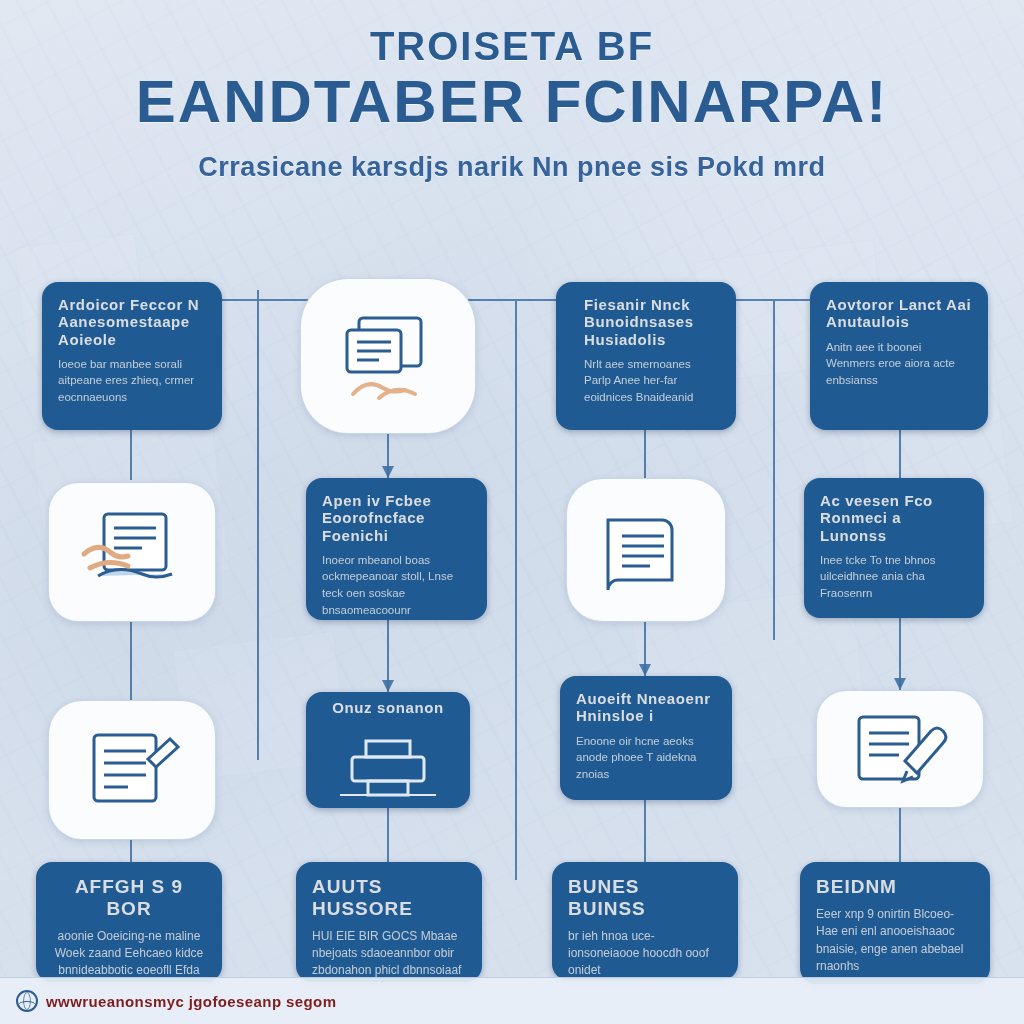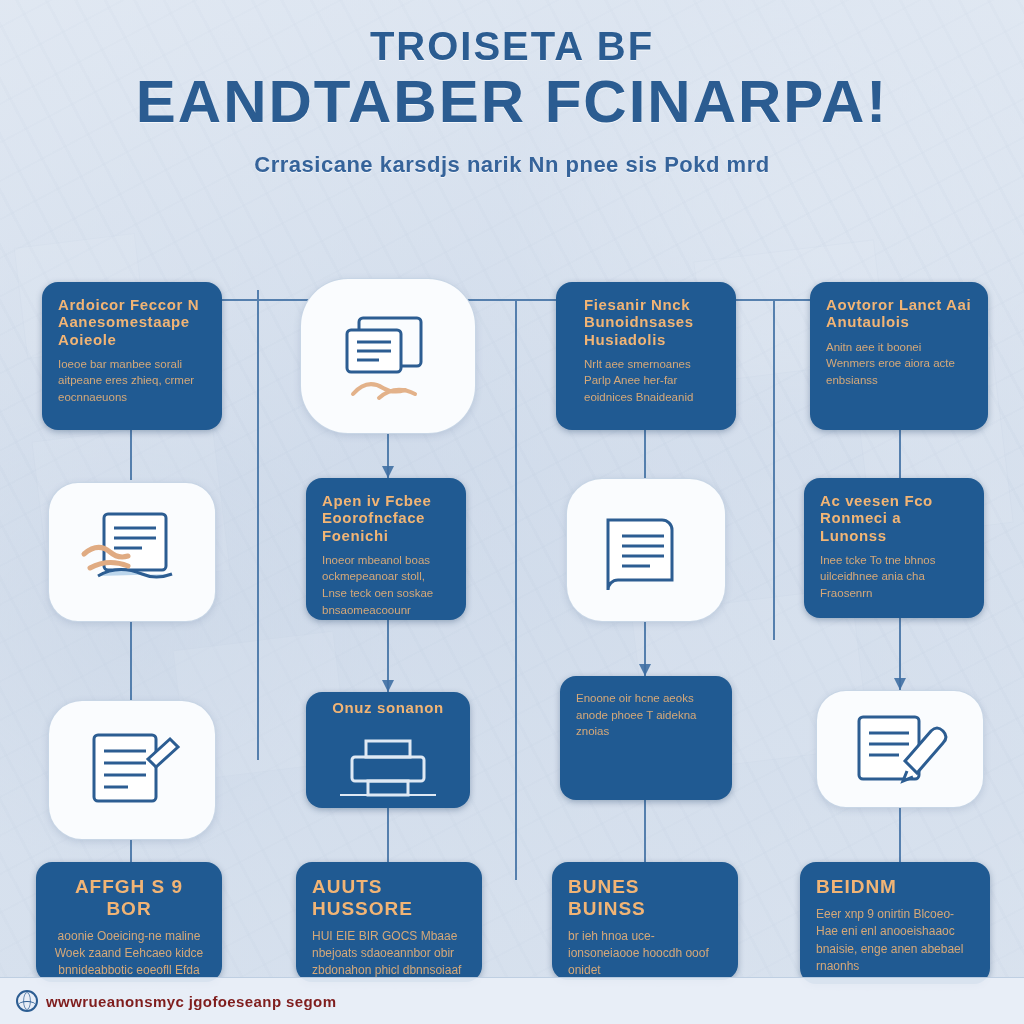--- a/index.html
+++ b/index.html
@@ -65,40 +65,40 @@
     font-weight: bold;
     letter-spacing: 2px;
     line-height: 1.02;
     text-shadow: 0 1px 0 rgba(255,255,255,0.65);
   }
   .title-line.l1 { font-size: 40px; }
   .title-line.l2 { font-size: 60px; margin-top: 4px; }
   .subtitle {
     margin-top: 20px;
     color: #35639a;
-    font-size: 22px;
+    font-size: 27px;
     font-weight: bold;
     letter-spacing: 0.5px;
     text-shadow: 0 1px 0 rgba(255,255,255,0.6);
   }
 
   
   .wires {
     position: absolute;
     inset: 0;
     pointer-events: none;
   }
 
   
   .node {
     position: absolute;
     box-sizing: border-box;
     border-radius: 16px;
     padding: 14px 16px;
-    color: #fdba74;
+    color: #e5e5e5;
     background: #205a92;
     box-shadow: 0 2px 6px rgba(30,60,96,0.35);
     overflow: hidden;
   }
   .node .n-title {
     font-size: 15px;
     font-weight: bold;
     letter-spacing: 0.6px;
     line-height: 1.15;
     margin-bottom: 8px;
@@ -261,21 +261,21 @@
         <line x1="38" y1="22" x2="80" y2="22" stroke="#2c5d92" stroke-width="3"></line>
         <line x1="38" y1="32" x2="80" y2="32" stroke="#2c5d92" stroke-width="3"></line>
         <line x1="38" y1="42" x2="66" y2="42" stroke="#2c5d92" stroke-width="3"></line>
         <path d="M8 48 q14 -12 26 -2 q8 7 18 4" fill="none" stroke="#e0ab82" stroke-width="5" stroke-linecap="round"></path>
         <path d="M22 70 q20 -12 44 -2 q14 6 30 0" fill="#bcd6ec" stroke="#2c5d92" stroke-width="3"></path>
         <path d="M14 62 q18 -10 38 -2" fill="none" stroke="#e0ab82" stroke-width="5" stroke-linecap="round"></path>
       </svg>
     </span>
   </div>
 
-  <div class="node" style="left:306px; top:478px; width:160px; height:142px;">
+  <div class="node" style="left:306px; top:478px; width:181px; height:142px;">
     <div class="n-title">Apen iv Fcbee Eoorofncface Foenichi</div>
     <div class="n-body">Inoeor mbeanol boas ockmepeanoar stoll, Lnse teck oen soskae bnsaomeacoounr</div>
   </div>
 
   <div class="icon-card" style="left:566px; top:478px; width:160px; height:144px; border-radius:36px;">
     <span>
       <svg width="108" height="88" viewBox="0 0 108 88">
         <path d="M16 14 h54 a10 10 0 0 1 10 10 v50 h-54 a10 10 0 0 0 -10 10 z" fill="#ffffff" stroke="#2c5d92" stroke-width="3"></path>
         <line x1="30" y1="30" x2="72" y2="30" stroke="#2c5d92" stroke-width="3"></line>
         <line x1="30" y1="40" x2="72" y2="40" stroke="#2c5d92" stroke-width="3"></line>
@@ -309,20 +309,21 @@
       <svg width="96" height="60" viewBox="0 0 96 60">
         <rect x="26" y="4" width="44" height="16" fill="none" stroke="#dfe9f4" stroke-width="3"></rect>
         <rect x="12" y="20" width="72" height="24" rx="3" fill="none" stroke="#dfe9f4" stroke-width="3"></rect>
         <rect x="28" y="44" width="40" height="14" fill="none" stroke="#dfe9f4" stroke-width="3"></rect>
         <line x1="0" y1="58" x2="96" y2="58" stroke="#dfe9f4" stroke-width="2"></line>
       </svg>
     </span>
   </div>
 
   <div class="node" style="left:560px; top:676px; width:172px; height:124px;">
+    <div class="n-title">Auoeift Nneaoenr Hninsloe i</div>
     <div class="n-body">Enoone oir hcne aeoks anode phoee T aidekna znoias</div>
   </div>
 
   <div class="icon-card" style="left:816px; top:690px; width:168px; height:118px; border-radius:30px;">
     <span>
       <svg width="114" height="84" viewBox="0 0 114 84">
         <rect x="16" y="10" width="60" height="62" rx="4" fill="#ffffff" stroke="#2c5d92" stroke-width="3"></rect>
         <line x1="26" y1="26" x2="66" y2="26" stroke="#2c5d92" stroke-width="3"></line>
         <line x1="26" y1="37" x2="66" y2="37" stroke="#2c5d92" stroke-width="3"></line>
         <line x1="26" y1="48" x2="56" y2="48" stroke="#2c5d92" stroke-width="3"></line>

